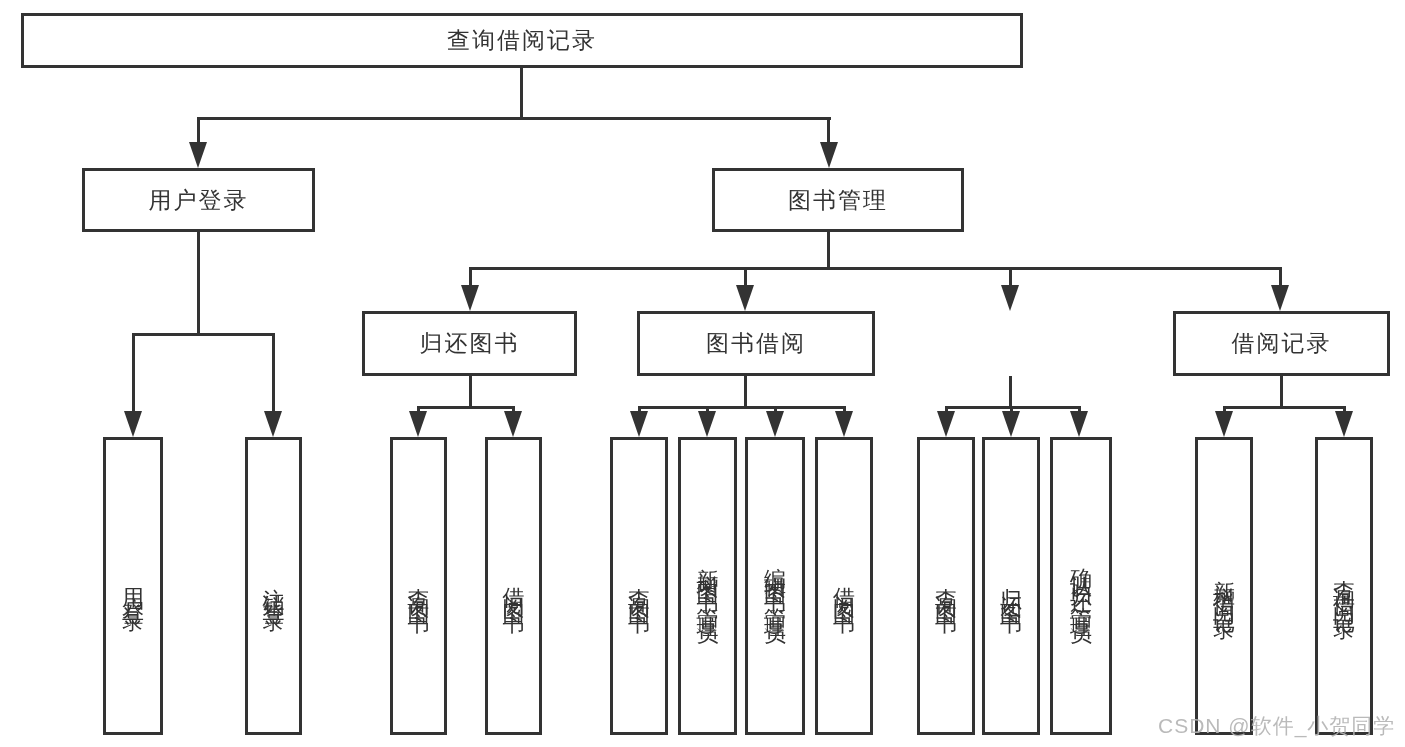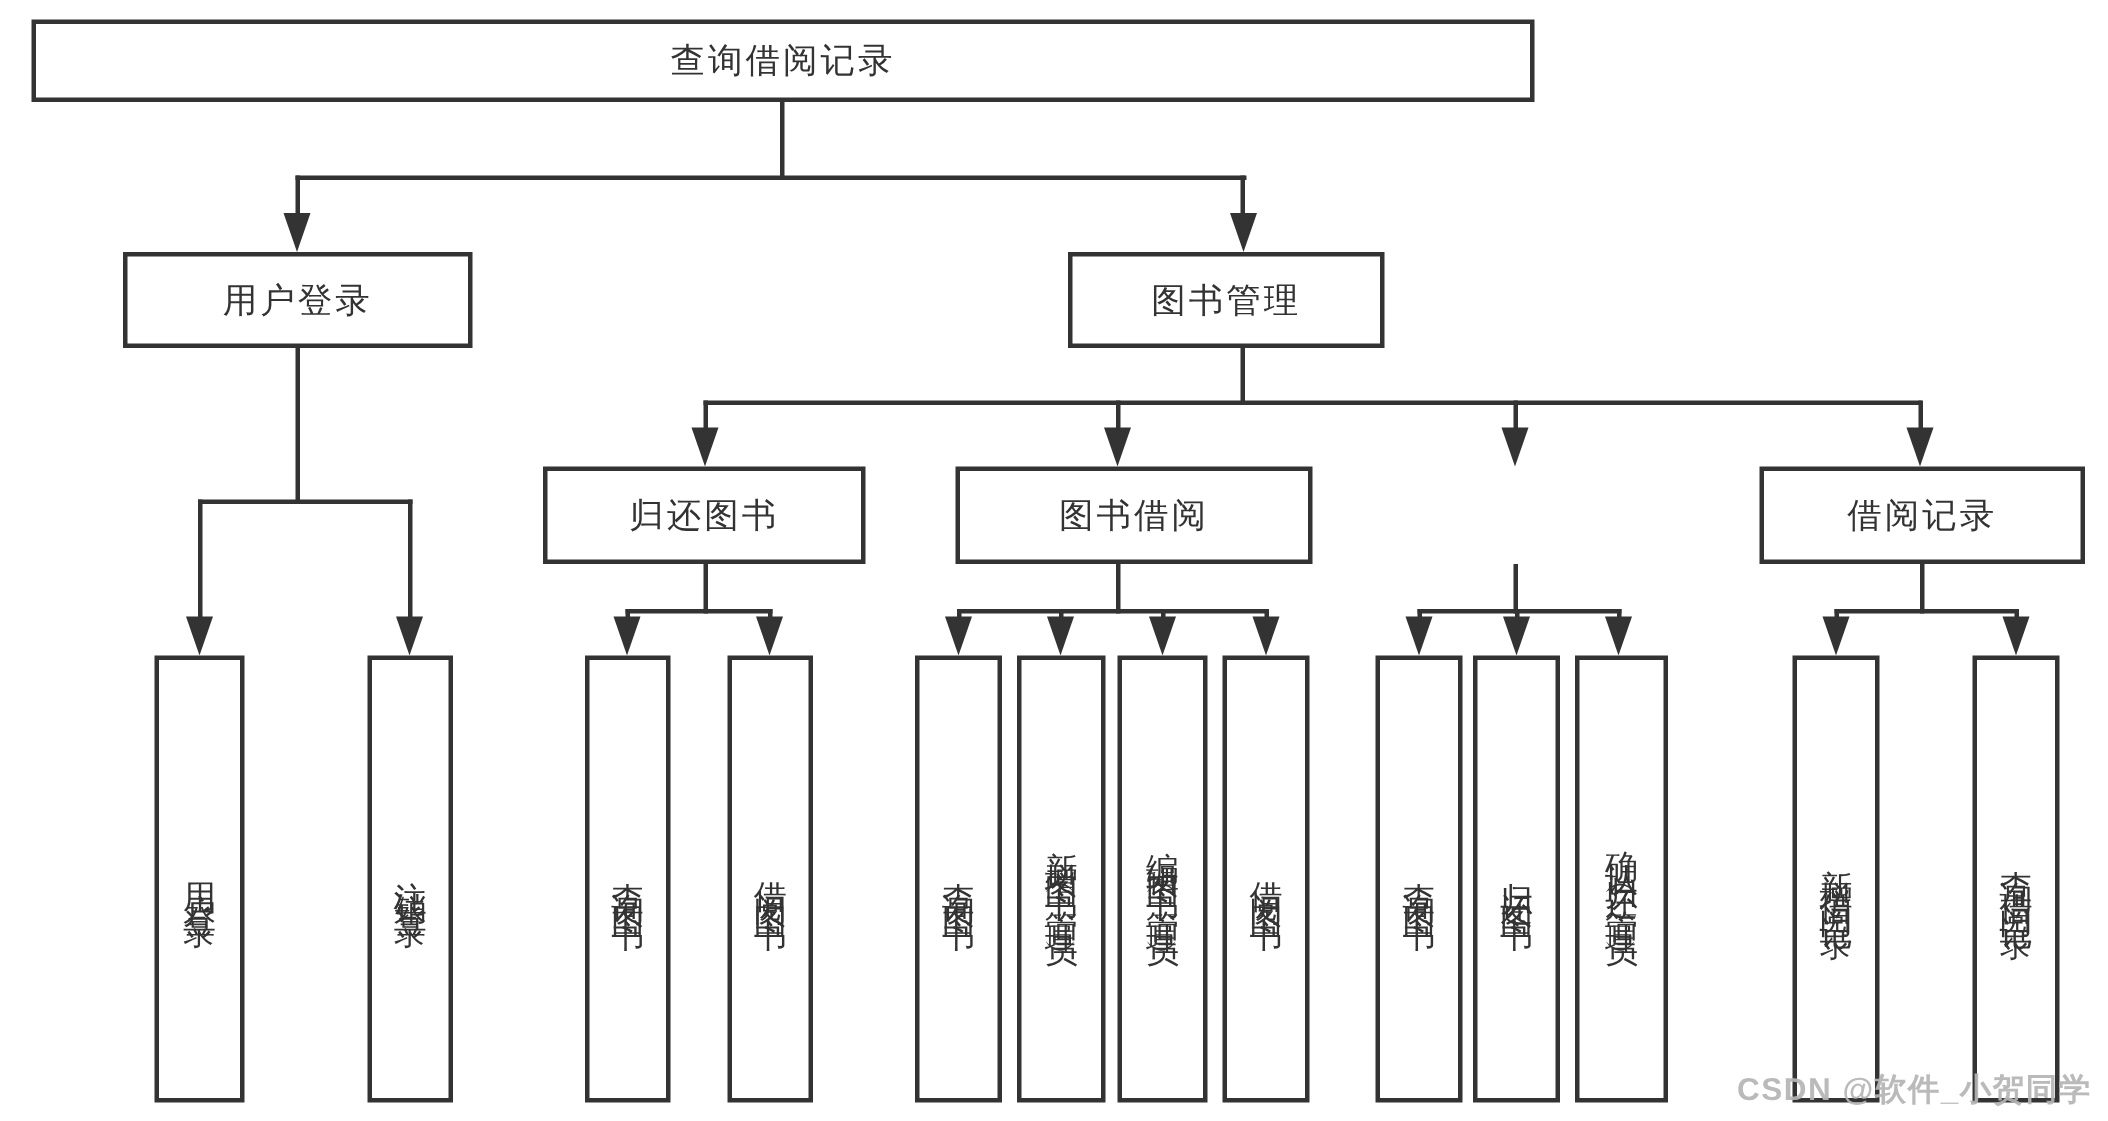--- a/index.html
+++ b/index.html
@@ -24,21 +24,21 @@
   }
   .vl{position:absolute;width:3px;background:var(--line);}
   .hl{position:absolute;height:3px;background:var(--line);}
   .ar{
     position:absolute;width:0;height:0;
     border-left:9px solid transparent;border-right:9px solid transparent;
     border-top:26px solid var(--line);
   }
   .watermark{
     position:absolute;left:1158px;top:712px;z-index:5;
-    color:var(--watermark);font-size:21px;letter-spacing:1px;white-space:nowrap;opacity:.92;font-weight:bold;
+    color:var(--watermark);font-size:21px;letter-spacing:1px;white-space:nowrap;opacity:.92;
   }
 </style>
 </head>
 <body>
 
 <div class="stage">
 
   <div class="box" style="left:21px;top:13px;width:1002px;height:55px">
     <span class="lbl">查询借阅记录</span>
   </div>
@@ -46,21 +46,21 @@
   <div class="vl" style="left:520px;top:68px;height:52px"></div>
   <div class="hl" style="left:197px;top:117px;width:634px"></div>
   <div class="vl" style="left:197px;top:117px;height:30px"></div>
   <div class="vl" style="left:827px;top:117px;height:30px"></div>
   <div class="ar" style="left:189px;top:142px"></div>
   <div class="ar" style="left:820px;top:142px"></div>
 
   <div class="box" style="left:82px;top:168px;width:233px;height:64px">
     <span class="lbl">用户登录</span>
   </div>
-  <div class="box" style="left:712px;top:168px;width:211px;height:64px">
+  <div class="box" style="left:712px;top:168px;width:252px;height:64px">
     <span class="lbl">图书管理</span>
   </div>
 
   <div class="vl" style="left:197px;top:232px;height:103px"></div>
   <div class="hl" style="left:132px;top:333px;width:143px"></div>
   <div class="vl" style="left:132px;top:333px;height:82px"></div>
   <div class="vl" style="left:272px;top:333px;height:82px"></div>
   <div class="ar" style="left:124px;top:411px"></div>
   <div class="ar" style="left:264px;top:411px"></div>
 

